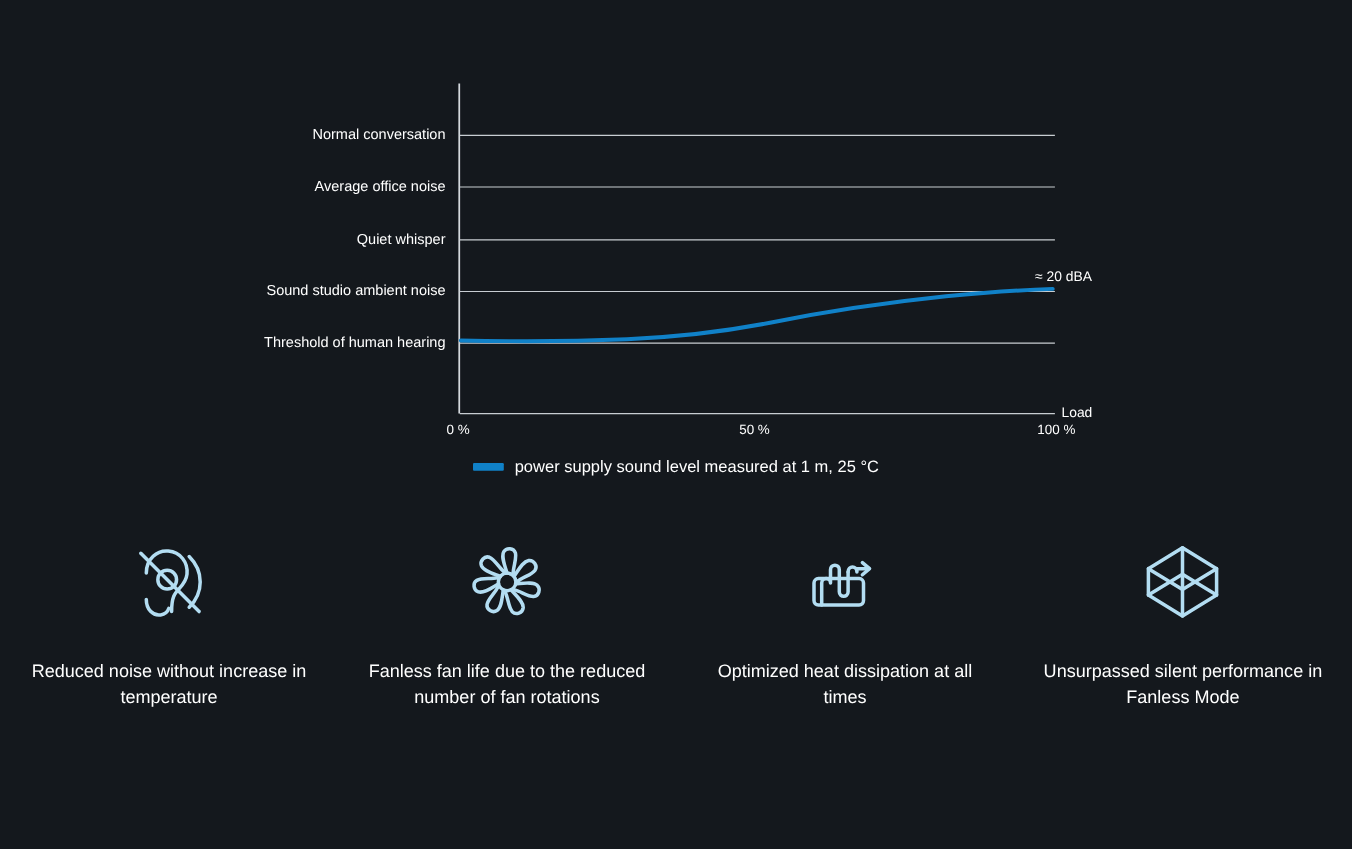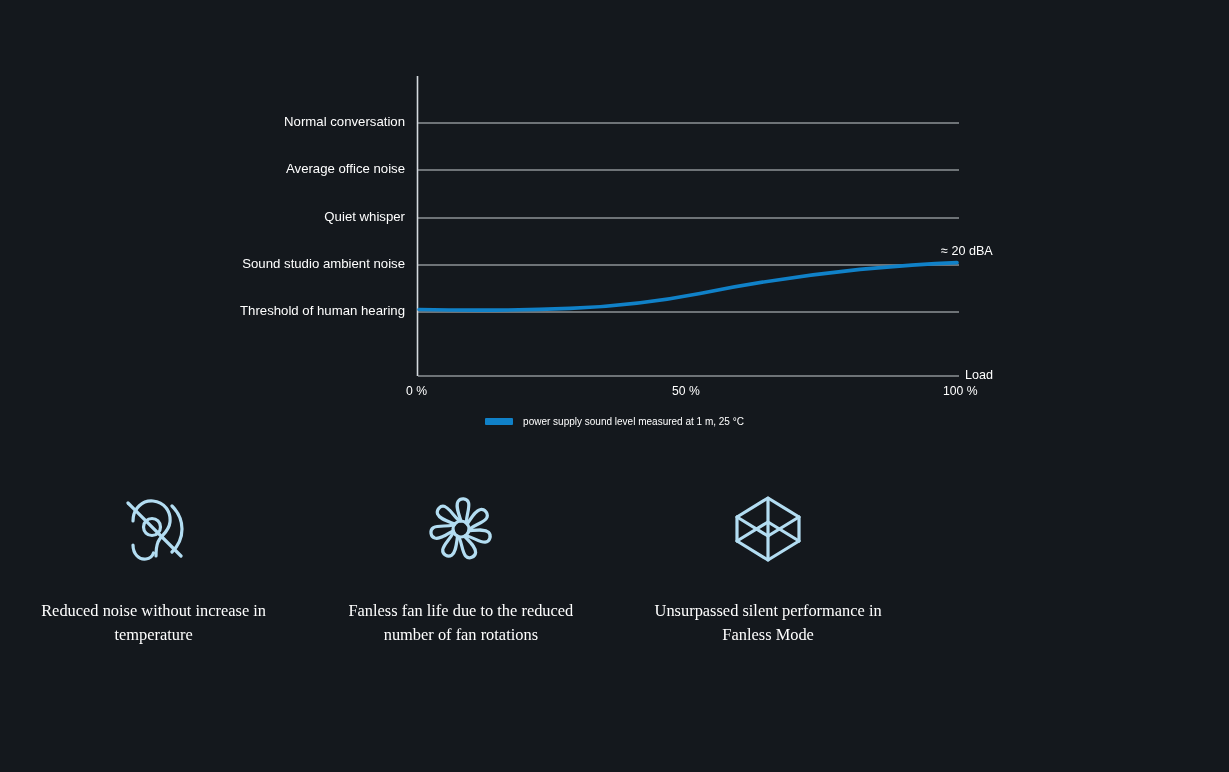--- a/index.html
+++ b/index.html
@@ -116,39 +116,38 @@
     gap: 10px;
   }
   #legend-swatch {
     width: 28px;
     height: 7px;
     border-radius: 1px;
     background: #1081c8;
     display: block;
   }
   #legend-text {
-    font-size: 10px;
+    font-size: 15px;
     color: #ffffff;
     white-space: nowrap;
   }
 
   
   #features {
     position: absolute;
     left: 0;
     top: 487px;
     width: 1229px;
     display: grid;
     grid-template-columns: repeat(4, 1fr);
   }
   .feature {
     display: flex;
     flex-direction: column;
     align-items: center;
-    font-family: Liberation Serif, serif;
   }
   .feature-icon {
     height: 84px;
     display: flex;
     align-items: center;
     justify-content: center;
   }
   .feature-caption {
     margin-top: 28px;
     width: 270px;
@@ -229,20 +228,32 @@
           <path d="M39 31 C36.5 23, 33.5 16, 36 11.5 C38.5 7.5, 45 8, 46.5 12.5 C48 17.5, 44.5 25, 44.5 31.5" transform="rotate(154.29 39 39)"></path>
           <path d="M39 31 C36.5 23, 33.5 16, 36 11.5 C38.5 7.5, 45 8, 46.5 12.5 C48 17.5, 44.5 25, 44.5 31.5" transform="rotate(205.71 39 39)"></path>
           <path d="M39 31 C36.5 23, 33.5 16, 36 11.5 C38.5 7.5, 45 8, 46.5 12.5 C48 17.5, 44.5 25, 44.5 31.5" transform="rotate(257.14 39 39)"></path>
           <path d="M39 31 C36.5 23, 33.5 16, 36 11.5 C38.5 7.5, 45 8, 46.5 12.5 C48 17.5, 44.5 25, 44.5 31.5" transform="rotate(308.57 39 39)"></path>
         </g>
       </svg>
     </div>
     <div class="feature-caption">Fanless fan life due to the reduced number of fan rotations</div>
   </div>
 
+  <div class="feature">
+    <div class="feature-icon">
+      <svg width="78" height="78" viewBox="0 0 78 78" fill="none" stroke="#b3ddf2" stroke-width="3.2" stroke-linecap="round" stroke-linejoin="round">
+        <rect x="11" y="36" width="45" height="24" rx="4"></rect>
+        <path d="M18 60 L18 40 C18 34.5, 26 34.5, 26 40 L26 28 C26 22.5, 34 22.5, 34 28 L34 48 C34 53.5, 42 53.5, 42 48 L42 30"></path>
+        <path d="M42 30 C42 24, 50 24, 50 30 L50 27"></path>
+        <path d="M50 27 L61 27"></path>
+        <path d="M55 21.5 L61.5 27 L55 32.5"></path>
+      </svg>
+    </div>
+    <div class="feature-caption">Optimized heat dissipation at all times</div>
+  </div>
 
   <div class="feature">
     <div class="feature-icon">
       <svg width="78" height="78" viewBox="0 0 78 78" fill="none" stroke="#b3ddf2" stroke-width="3.2" stroke-linecap="round" stroke-linejoin="round">
         <path d="M39 8 L70 27 L70 51 L39 70 L8 51 L8 27 Z"></path>
         <path d="M8 27 L39 46 L70 27"></path>
         <path d="M39 46 L39 70"></path>
         <path d="M39 8 L39 46"></path>
         <path d="M8 51 L39 32 L70 51"></path>
       </svg>

